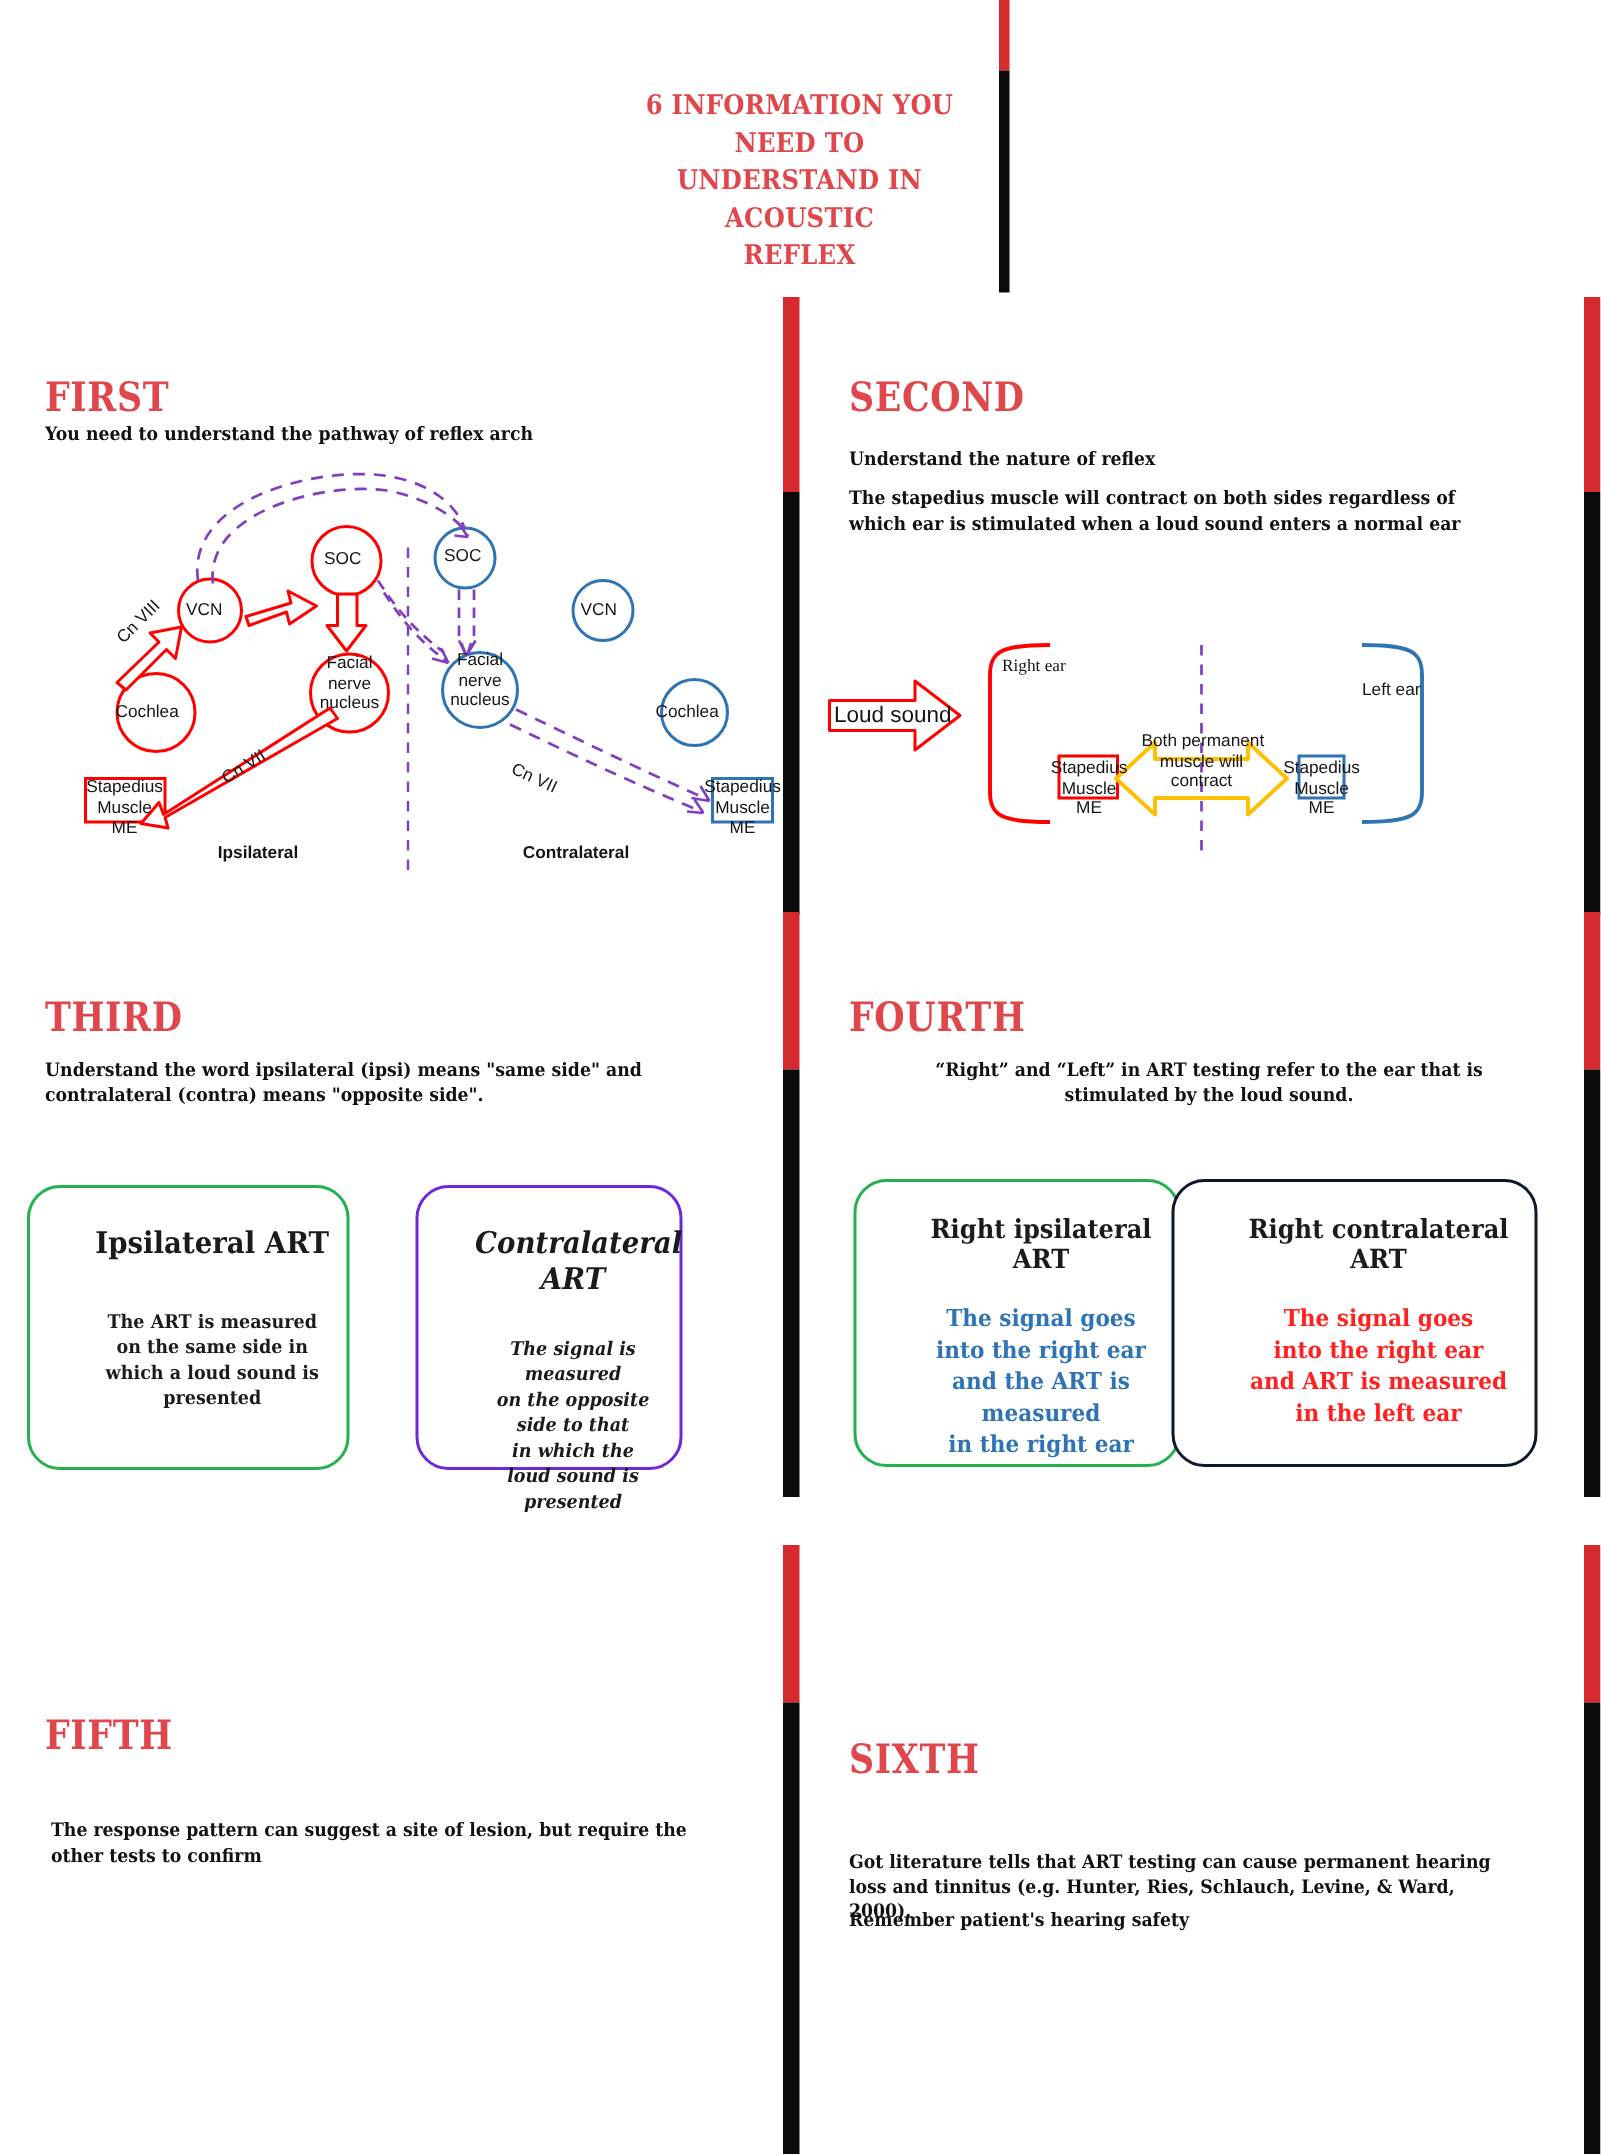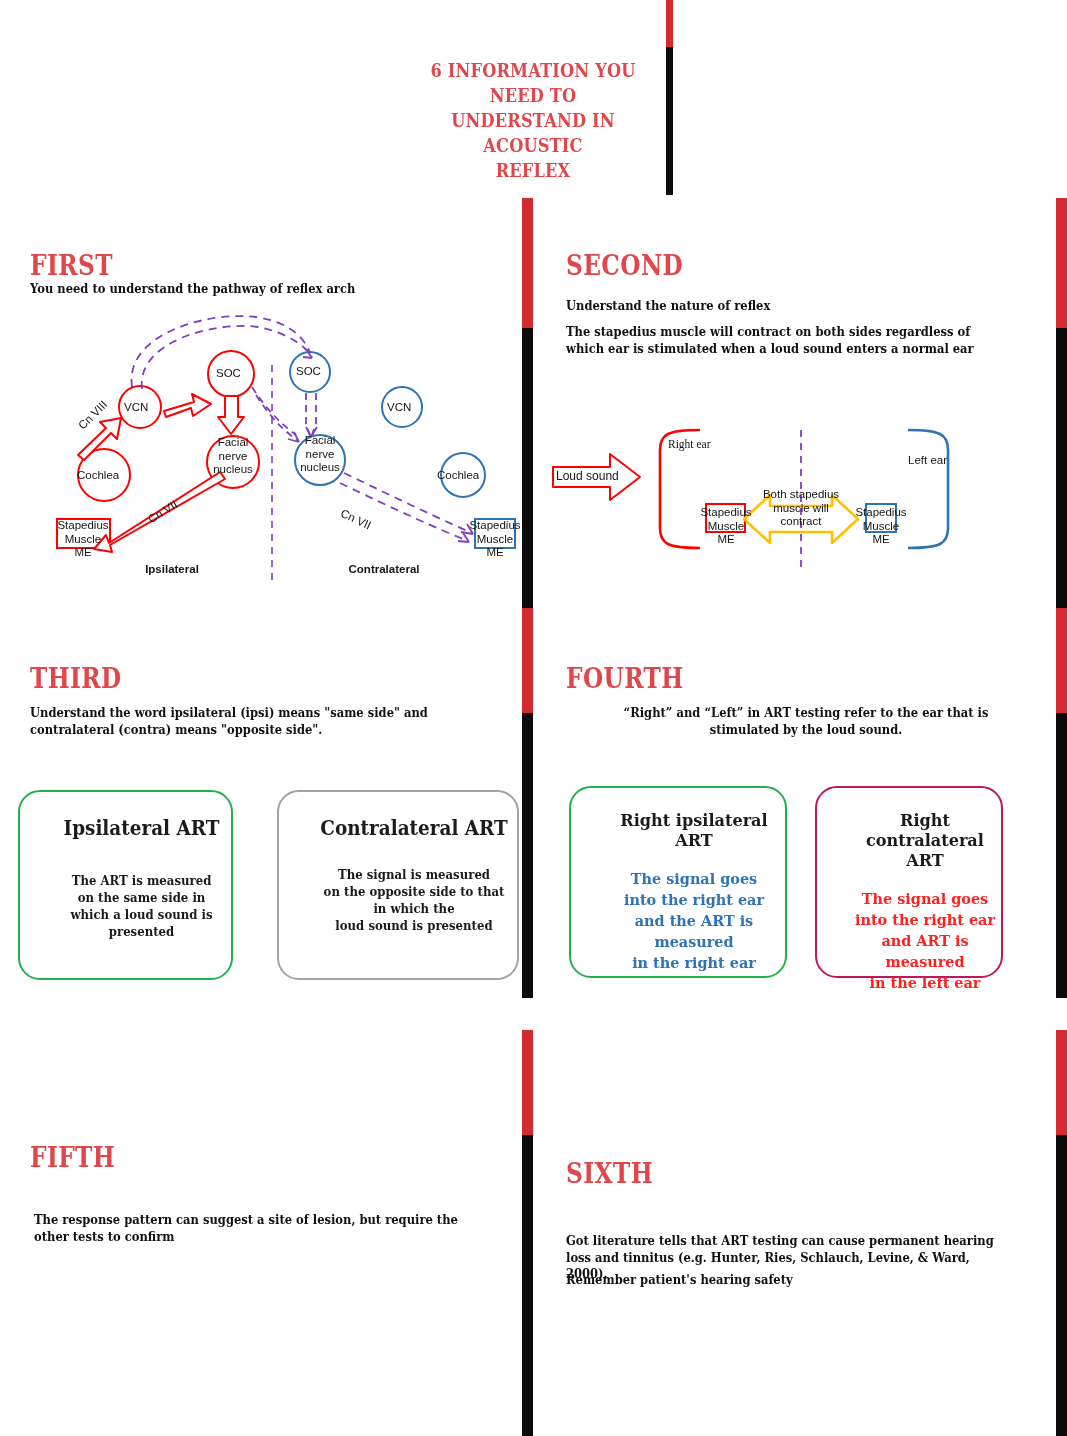--- a/index.html
+++ b/index.html
@@ -212,37 +212,37 @@
       <path d="M 360 10 C 392 10 400 14 400 30 L 400 108 C 400 124 392 128 360 128" fill="none" stroke="#2e74b5" stroke-width="2.6"></path>
 
       <path d="M 5 47 L 62 47 L 62 34 L 92 57 L 62 80 L 62 67 L 5 67 Z" fill="#ffffff" stroke="#ff0000" stroke-width="2" stroke-linejoin="round"></path>
 
       <rect x="158" y="84" width="39" height="28" fill="none" stroke="#ff0000" stroke-width="2"></rect>
       <rect x="318" y="84" width="30" height="28" fill="none" stroke="#2e74b5" stroke-width="2"></rect>
 
       <path d="M 196 99 L 222 75 L 222 86 L 284 86 L 284 75 L 310 99 L 284 123 L 284 112 L 222 112 L 222 123 Z" fill="none" stroke="#ffc000" stroke-width="2.6" stroke-linejoin="round"></path>
     </svg>
 
-    <div class="dlabel" style="left:8px;top:50px;font-size:12px;">Loud sound</div>
+    <div class="dlabel" style="left:8px;top:50px;font-size:15px;">Loud sound</div>
     <div class="dlabel" style="left:120px;top:18px;font-family:Liberation Serif, serif;">Right ear</div>
     <div class="dlabel" style="left:360px;top:18px;margin-top:16px;">Left ear</div>
 
     <div class="dlabel c" style="left:138px;top:86px;width:80px;">
       <div>Stapedius</div>
       <div>Muscle</div>
       <div>ME</div>
     </div>
     <div class="dlabel c" style="left:293px;top:86px;width:80px;">
       <div>Stapedius</div>
       <div>Muscle</div>
       <div>ME</div>
     </div>
 
     <div class="dlabel c" style="left:213px;top:68px;width:80px;">
-      <div>Both stapedius</div>
+      <div>Both permanent</div>
       <div>muscle will</div>
       <div>contract</div>
     </div>
   </div>
 </div>
 
 <div class="bar" style="left:522px;top:608px;width:11px;height:390px;">
   <div class="red" style="height:105px;"></div>
   <div class="blk" style="height:285px;"></div>
 </div>
@@ -257,21 +257,21 @@
 
   <div class="rbox" style="left:18px;top:790px;width:215px;height:190px;border:2px solid #22b14c;">
     <div class="t" style="margin-top:24px;">Ipsilateral ART</div>
     <div class="b" style="margin-top:32px;">
       <div>The ART is measured</div>
       <div>on the same side in</div>
       <div>which a loud sound is presented</div>
     </div>
   </div>
 
-  <div class="rbox" style="left:277px;top:790px;width:242px;height:190px;border:2px solid #a3a3a3;">
+  <div class="rbox" style="left:277px;top:790px;width:178px;height:190px;border:2px solid #6d28d9;font-style:italic;">
     <div class="t" style="margin-top:24px;">Contralateral ART</div>
     <div class="b" style="margin-top:26px;">
       <div>The signal is measured</div>
       <div>on the opposite side to that</div>
       <div>in which the</div>
       <div>loud sound is presented</div>
     </div>
   </div>
 </div>
 
@@ -282,21 +282,21 @@
   <div class="rbox" style="left:569px;top:786px;width:218px;height:192px;border:2px solid #22b14c;">
     <div class="t" style="margin-top:22px;font-size:17.5px;">Right ipsilateral ART</div>
     <div class="b big" style="margin-top:18px;color:#2e74b5;">
       <div>The signal goes</div>
       <div>into the right ear</div>
       <div>and the ART is measured</div>
       <div>in the right ear</div>
     </div>
   </div>
 
-  <div class="rbox" style="left:815px;top:786px;width:188px;height:192px;border:2px solid #be185d;">
+  <div class="rbox" style="left:781px;top:786px;width:244px;height:192px;border:2px solid #0f172a;">
     <div class="t" style="margin-top:22px;font-size:17.5px;">Right contralateral ART</div>
     <div class="b big" style="margin-top:18px;color:#ff2020;">
       <div>The signal goes</div>
       <div>into the right ear</div>
       <div>and ART is measured</div>
       <div>in the left ear</div>
     </div>
   </div>
 </div>
 

